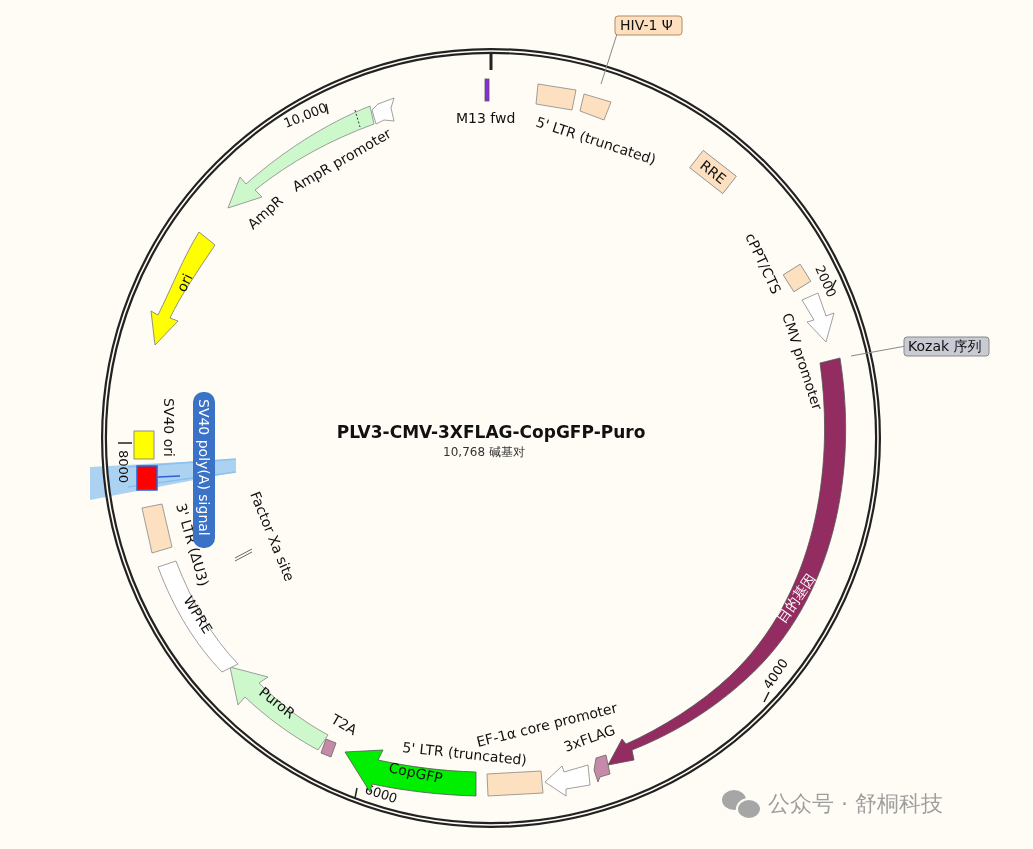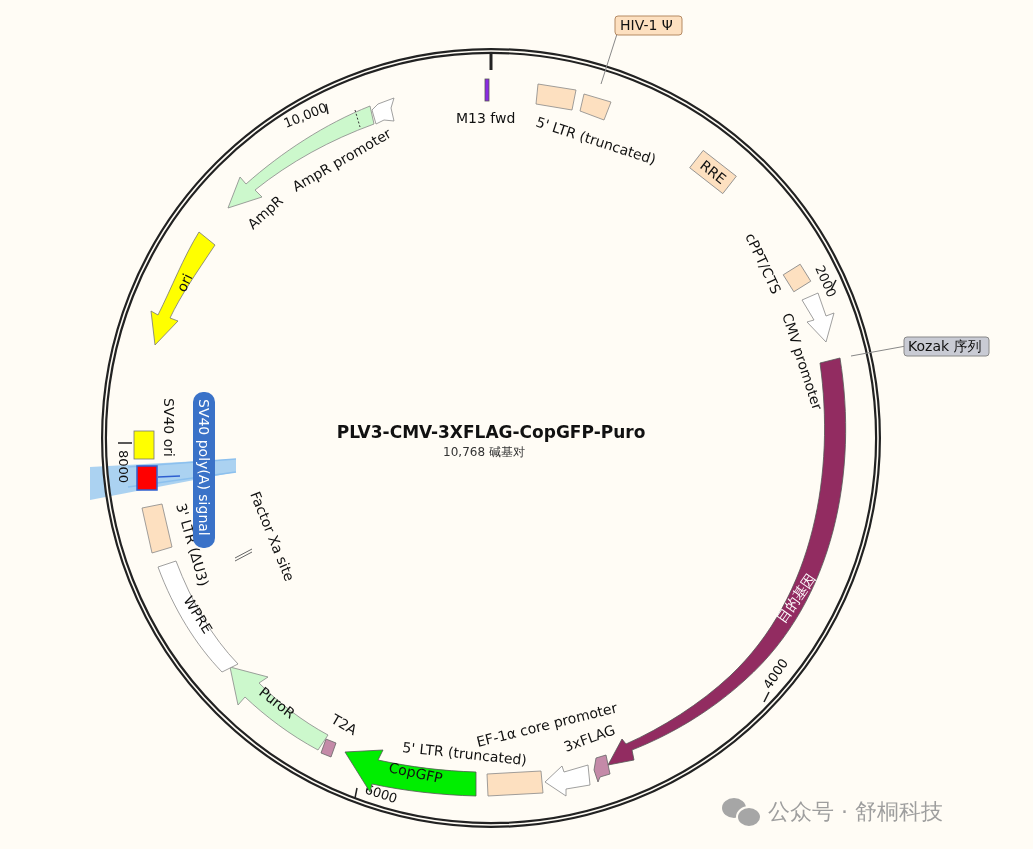--- a/index.html
+++ b/index.html
@@ -3,21 +3,21 @@
 <meta charset="utf-8">
 <style>
   html,body{margin:0;padding:0;background:#fffcf5;}
   body{width:1033px;height:849px;overflow:hidden;position:relative;font-family:"DejaVu Sans","Liberation Sans",sans-serif;}
   svg{position:absolute;left:0;top:0;}
   text{font-family:"DejaVu Sans","Liberation Sans",sans-serif;fill:#111;}
   .lbl{font-size:14px;}
   .tick{font-size:13px;}
   .title{font-size:17px;font-weight:bold;}
   .sub{font-size:12px;fill:#333;}
-  .wm{position:absolute;left:722px;top:789px;color:#9e9e9e;font-size:22px;display:flex;align-items:center;gap:8px;margin-top:8px;}
+  .wm{position:absolute;left:722px;top:789px;color:#9e9e9e;font-size:22px;display:flex;align-items:center;gap:8px;}
   .wm .ico{width:38px;height:28px;position:relative;}
   .wm .b1{position:absolute;left:0;top:0;width:24px;height:20px;border-radius:50%;background:#a6a6a6;}
   .wm .b2{position:absolute;left:14px;top:8px;width:22px;height:18px;border-radius:50%;background:#a6a6a6;border:2px solid #fffcf5;}
 </style>
 </head>
 <body>
 
 <svg width="1033" height="849" viewBox="0 0 1033 849">
 
   <path d="M90 467 L236 459 L236 472 L90 500 Z" fill="#9ccaf0" opacity="0.85"></path>

